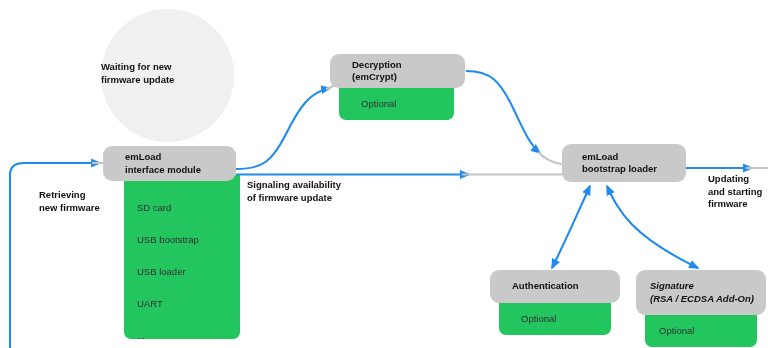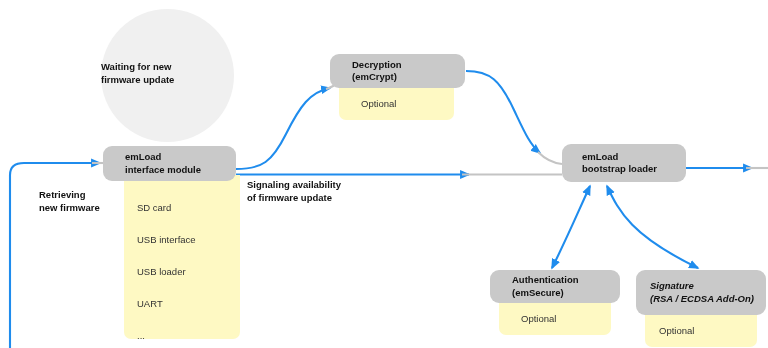--- a/index.html
+++ b/index.html
@@ -42,21 +42,21 @@
     color: #111111;
     line-height: 12.5px;
     display: flex;
     flex-direction: column;
     justify-content: center;
     position: relative;
     z-index: 3;
   }
   .node-head .line { display: block; white-space: nowrap; }
   .node-body {
-    background: #fef9c3;
+    background: #22c55e;
     border-radius: 0 0 7px 7px;
     box-sizing: border-box;
     font-size: 9.5px;
     color: #333333;
     position: relative;
     z-index: 1;
     margin-top: -6px;
     padding-top: 6px;
   }
   .node-body .row {
@@ -196,21 +196,21 @@
     </div>
   </div>
 
   <div class="node" id="node-interface">
     <div class="node-head">
       <span class="line">emLoad</span>
       <span class="line">interface module</span>
     </div>
     <div class="node-body">
       <div class="row">SD card</div>
-      <div class="row">USB interface</div>
+      <div class="row">USB bootstrap</div>
       <div class="row">USB loader</div>
       <div class="row">UART</div>
       <div class="row">...</div>
     </div>
   </div>
 
   <div class="node" id="node-decrypt">
     <div class="node-head">
       <span class="line">Decryption</span>
       <span class="line">(emCrypt)</span>
@@ -223,21 +223,20 @@
   <div class="node" id="node-bootstrap">
     <div class="node-head">
       <span class="line">emLoad</span>
       <span class="line">bootstrap loader</span>
     </div>
   </div>
 
   <div class="node" id="node-auth">
     <div class="node-head">
       <span class="line">Authentication</span>
-      <span class="line">(emSecure)</span>
     </div>
     <div class="node-body">
       <span class="row">Optional</span>
     </div>
   </div>
 
   <div class="node" id="node-sig">
     <div class="node-head">
       <span class="line">Signature</span>
       <span class="line">(RSA / ECDSA Add-On)</span>
@@ -250,14 +249,19 @@
   <div class="edge-label" id="label-retrieving">
     <span class="line">Retrieving</span>
     <span class="line">new firmware</span>
   </div>
 
   <div class="edge-label" id="label-signaling">
     <span class="line">Signaling availability</span>
     <span class="line">of firmware update</span>
   </div>
 
+  <div class="edge-label" id="label-updating">
+    <span class="line">Updating</span>
+    <span class="line">and starting</span>
+    <span class="line">firmware</span>
+  </div>
 
 </div>
 
 </body></html>

